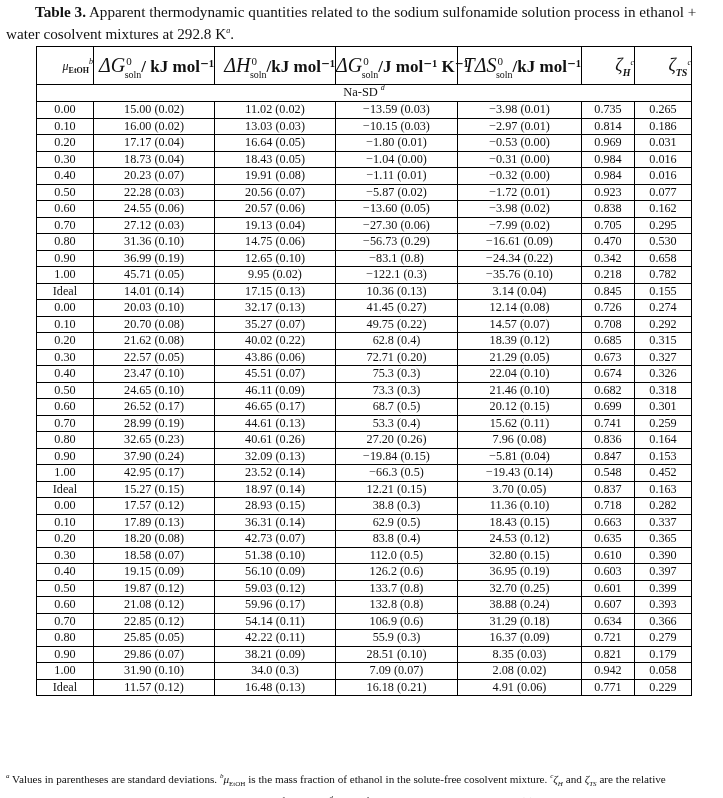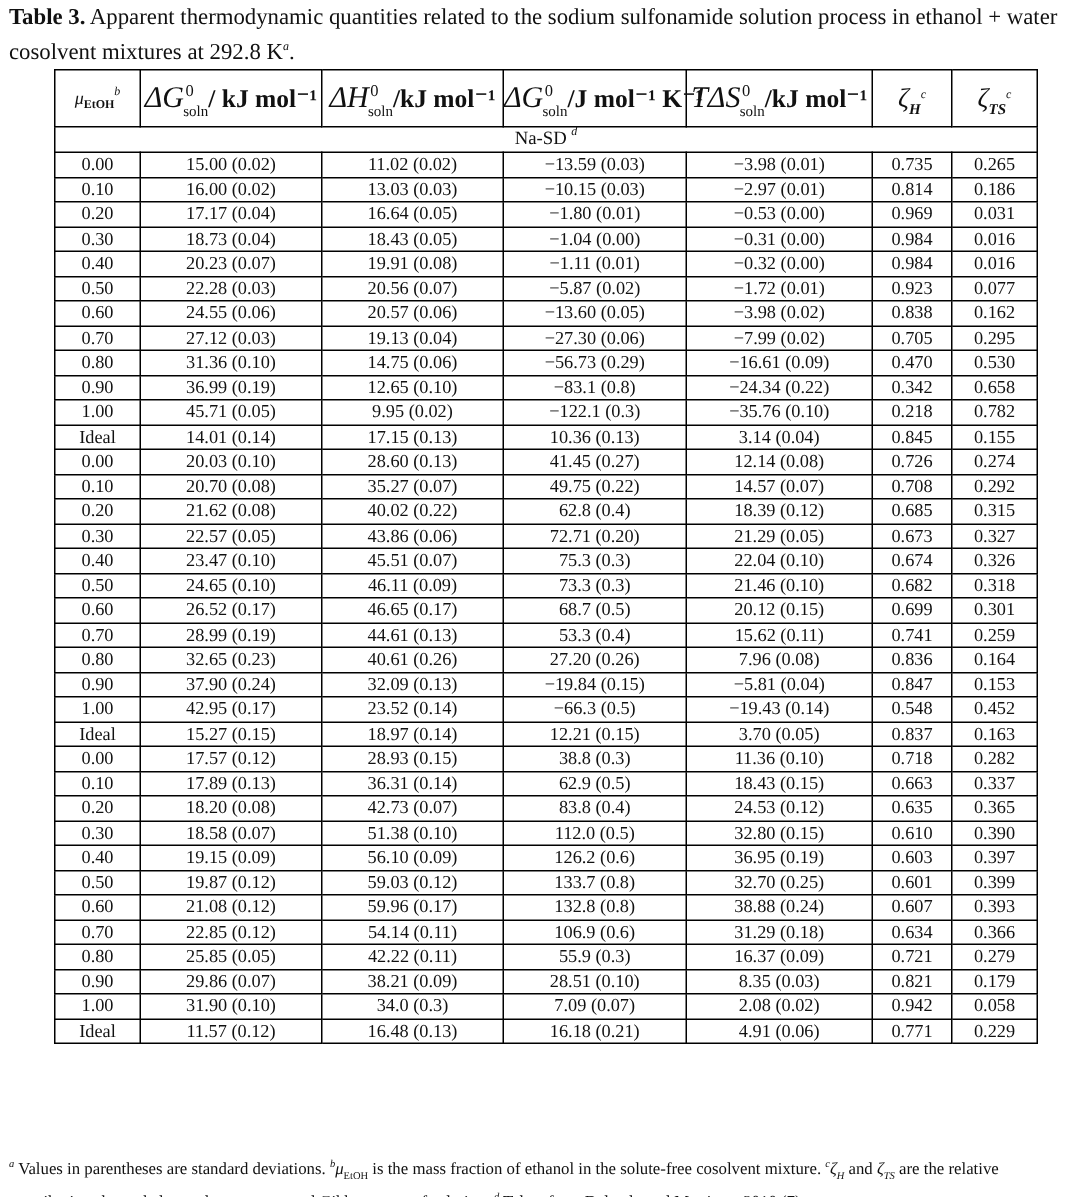--- a/index.html
+++ b/index.html
@@ -1,22 +1,22 @@
 <!DOCTYPE html>
 <html><head>
 <meta charset="utf-8">
 <style>
   html, body { margin:0; padding:0; background:#ffffff; }
   body { width:723px; height:798px; overflow:hidden; font-family:"Liberation Serif", "DejaVu Serif", serif; color:#111; position:relative; }
   .caption { position:absolute; left:6px; top:2px; width:712px; font-size:15.2px; line-height:19px; }
-  .caption b { font-weight:bold; }
+  .caption b { font-weight:bold;margin-left:29px; }
   .caption sup { font-size:8px; font-style:italic; }
   table.t { position:absolute; left:36px; top:46px; border-collapse:collapse; table-layout:fixed; width:655px; }
   table.t td, table.t th { border:1px solid #000; text-align:center; padding:0; font-size:12.2px; white-space:nowrap; }
-  table.t th { height:37px; font-weight:normal; font-size:15px; }
+  table.t th { height:37px; font-weight:normal; font-size:15px;text-align:right; }
   table.t td { height:15.5px; line-height:15px; }
   table.t td.group { font-size:12.5px;margin-left:20px; }
   .bigD { font-size:20px;margin-top:48px; }
   .it { font-style:italic; }
   .unit { font-size:17px; font-weight:bold; }
   .sup0 { position:relative; top:-7px; font-size:11px; margin-left:1px; }
   .subsoln { font-size:10px; position:relative; top:6px; margin-left:-7px; }
   .zeta { font-size:18px; font-style:italic; }
   .zsub { font-size:10px; font-style:italic; font-weight:bold; position:relative; top:5px; }
   .fnm { font-size:8px; font-style:italic; position:relative; top:-6px; }
@@ -159,21 +159,21 @@
         <td>14.01 (0.14)</td>
         <td>17.15 (0.13)</td>
         <td>10.36 (0.13)</td>
         <td>3.14 (0.04)</td>
         <td>0.845</td>
         <td>0.155</td>
       </tr>
       <tr>
         <td>0.00</td>
         <td>20.03 (0.10)</td>
-        <td>28.60 (0.13)</td>
+        <td>32.17 (0.13)</td>
         <td>41.45 (0.27)</td>
         <td>12.14 (0.08)</td>
         <td>0.726</td>
         <td>0.274</td>
       </tr>
       <tr>
         <td>0.10</td>
         <td>20.70 (0.08)</td>
         <td>35.27 (0.07)</td>
         <td>49.75 (0.22)</td>

